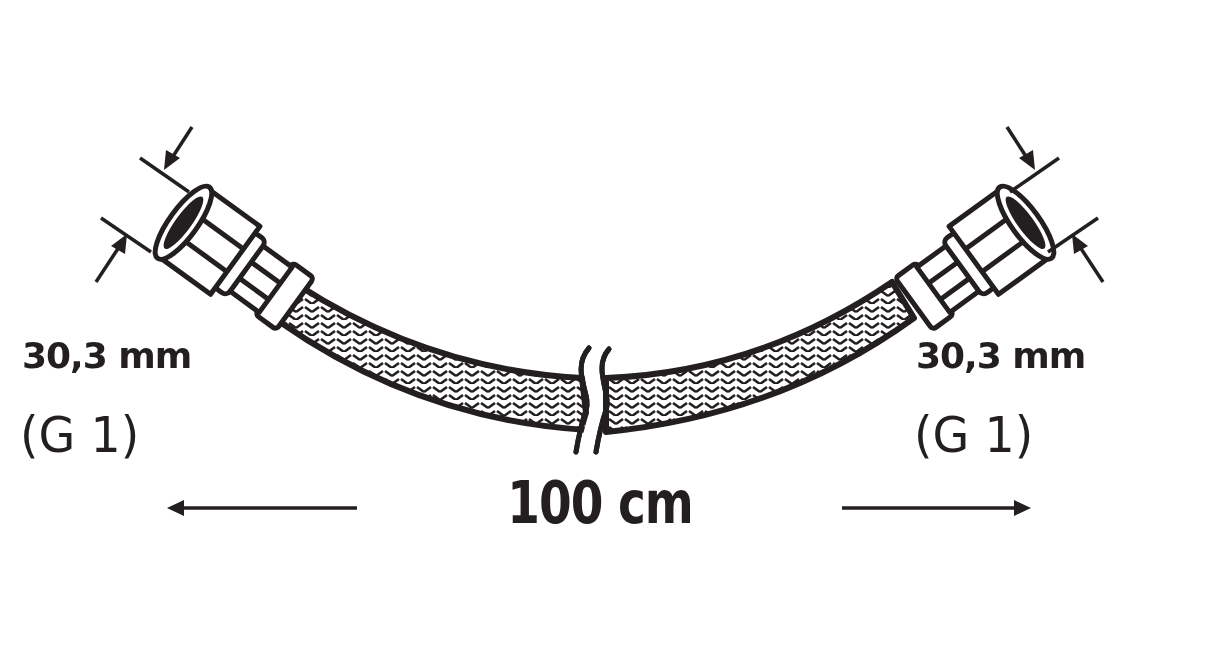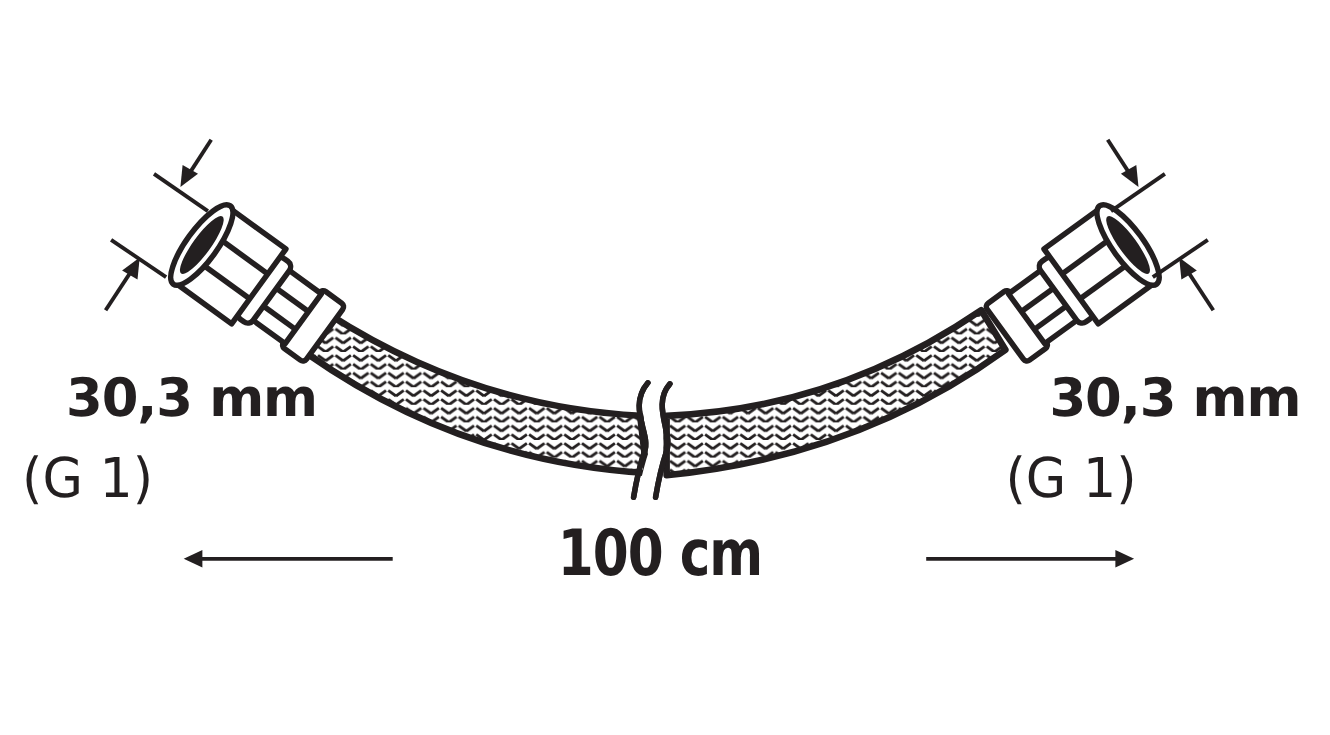--- a/index.html
+++ b/index.html
@@ -1,19 +1,19 @@
 <!DOCTYPE html>
 <html><head>
 <meta charset="utf-8">
 <style>
   html, body { margin:0; padding:0; background:#ffffff; }
   body { width:1209px; height:668px; position:relative; overflow:hidden; font-family:"DejaVu Sans", sans-serif; color:#231f20; }
   .diagram { position:absolute; left:0; top:0; width:1209px; height:668px; }
   .label { position:absolute; color:#231f20; white-space:nowrap; }
-  .size-main { font-family:"DejaVu Sans", sans-serif; font-weight:bold; font-size:48px; letter-spacing:-1px; line-height:1;margin-left:38px; }
+  .size-main { font-family:"DejaVu Sans", sans-serif; font-weight:bold; font-size:36px; letter-spacing:-1px; line-height:1; }
   .size-sub { font-family:"DejaVu Sans", sans-serif; font-weight:normal; font-size:50px; line-height:1; transform:scaleX(0.95); transform-origin:left; }
   .length { font-family:"DejaVu Sans Condensed","DejaVu Sans", sans-serif; font-weight:bold; font-size:58px; line-height:1; letter-spacing:-1px; transform:scaleX(0.9); transform-origin:center; }
 </style>
 </head>
 <body>
 
 <svg class="diagram" viewBox="0 0 1209 668" xmlns="http://www.w3.org/2000/svg">
   <defs>
     <pattern id="braid" patternUnits="userSpaceOnUse" width="16" height="16">
       <rect width="16" height="16" fill="#fff"></rect>

